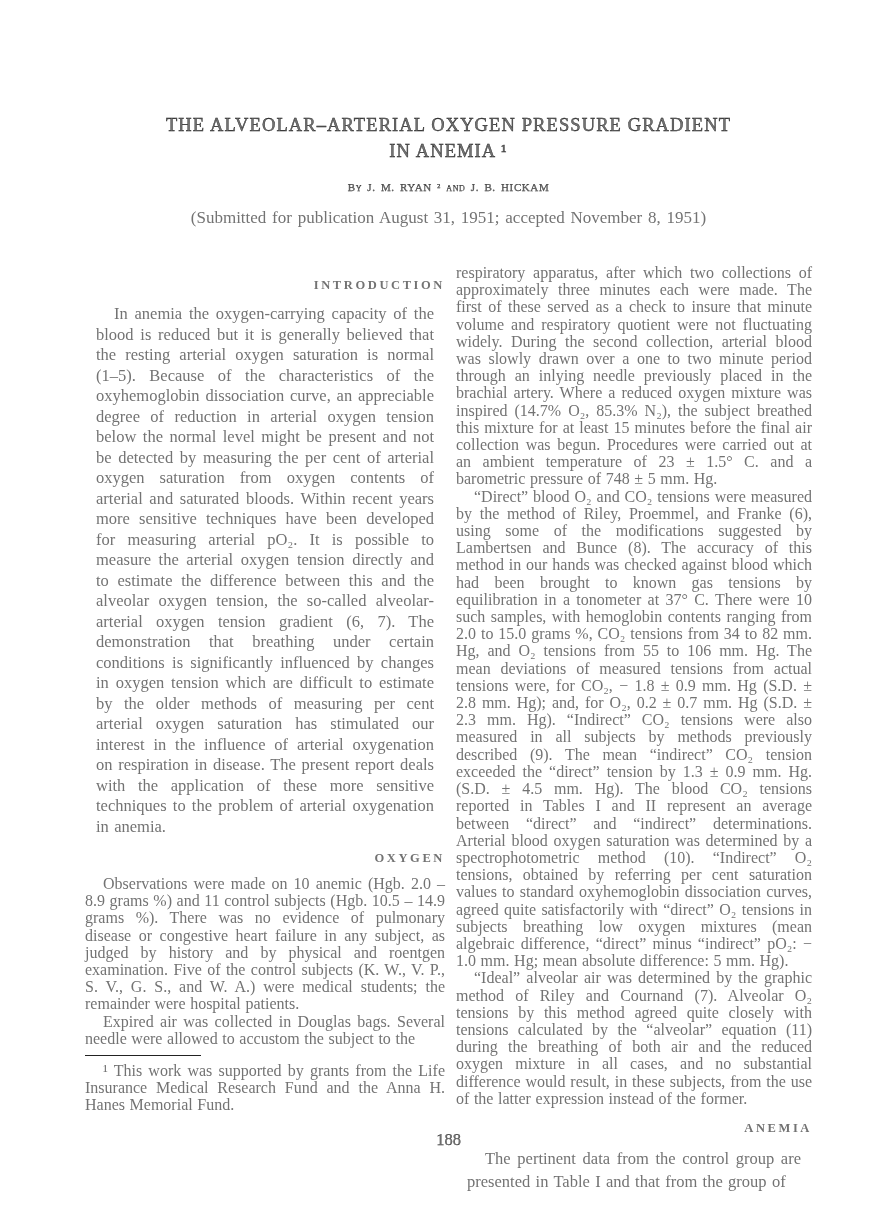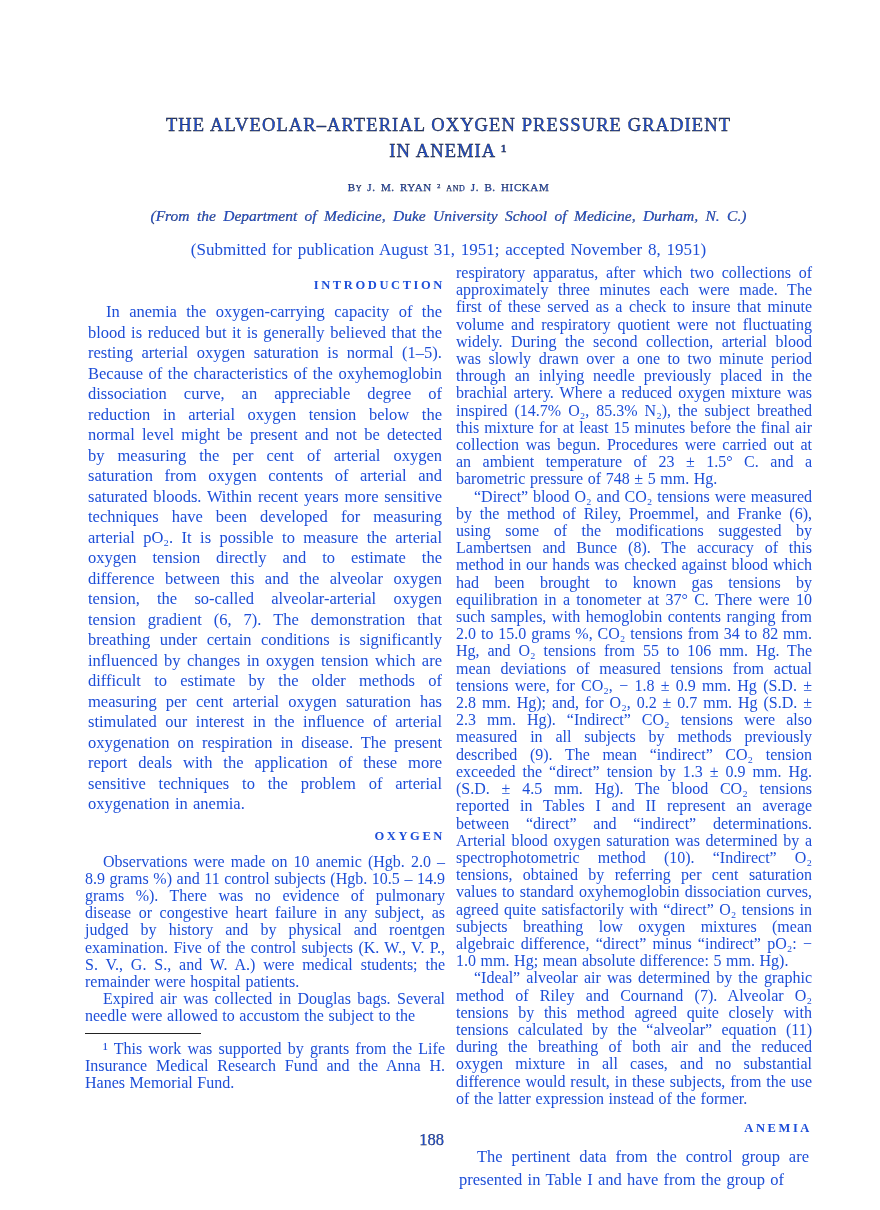--- a/index.html
+++ b/index.html
@@ -5,21 +5,21 @@
   html, body {
     margin: 0;
     padding: 0;
     background: #ffffff;
   }
   .page {
     position: relative;
     width: 880px;
     height: 1210px;
     background: #ffffff;
-    color: #1d4ed8;
+    color: #737373;
     font-family: "Liberation Serif", "DejaVu Serif", serif;
     overflow: hidden;
   }
   .article-header {
     position: absolute;
     top: 112px;
     left: 85px;
     width: 727px;
     text-align: center;
   }
@@ -61,21 +61,21 @@
   .sec-heading {
     margin: 0 0 9px;
     text-align: right;
     font-size: 12.5px;
     font-weight: bold;
     letter-spacing: 2.6px;
     line-height: 15px;
   }
   .sec-heading.mid { margin-top: 14px; }
   .body-lg {
-    margin: 3px;
+    margin: 11px;
     font-size: 16.5px;
     line-height: 20.5px;
     word-spacing: 1.2px;
   }
   .body-sm {
     margin: 0;
     font-size: 16px;
     line-height: 17.2px;
     word-spacing: 0.6px;
   }
@@ -83,55 +83,54 @@
   .fn-rule {
     width: 116px;
     height: 0;
     border-top: 1.6px solid #222222;
     margin: 8px 0 6px;
   }
   .results-p { line-height: 23px; }
   .page-number {
     position: absolute;
     top: 1130px;
-    left: 68px;
+    left: 85px;
     width: 727px;
     text-align: center;
     font-size: 16.5px;
     -webkit-text-stroke: 0.25px #1b1b1b;
   }
 </style>
 </head>
 <body>
 
 <div class="page">
 
   <header class="article-header">
     <h1 class="article-title">
       <span class="title-line">THE ALVEOLAR–ARTERIAL OXYGEN PRESSURE GRADIENT</span>
       <span class="title-line">IN ANEMIA ¹</span>
     </h1>
     <p class="byline">By J. M. RYAN ² and J. B. HICKAM</p>
-    <p class="affiliation">(From the Department of Medicine, Duke University School of Medicine, Durham, N. C.)</p>
     <p class="submitted">(Submitted for publication August 31, 1951; accepted November 8, 1951)</p>
   </header>
 
   <section class="col col-left">
     <h2 class="sec-heading">INTRODUCTION</h2>
     <p class="body-lg indent">In anemia the oxygen-carrying capacity of the blood is reduced but it is generally believed that the resting arterial oxygen saturation is normal (1–5). Because of the characteristics of the oxyhemoglobin dissociation curve, an appreciable degree of reduction in arterial oxygen tension below the normal level might be present and not be detected by measuring the per cent of arterial oxygen saturation from oxygen contents of arterial and saturated bloods. Within recent years more sensitive techniques have been developed for measuring arterial pO₂. It is possible to measure the arterial oxygen tension directly and to estimate the difference between this and the alveolar oxygen tension, the so-called alveolar-arterial oxygen tension gradient (6, 7). The demonstration that breathing under certain conditions is significantly influenced by changes in oxygen tension which are difficult to estimate by the older methods of measuring per cent arterial oxygen saturation has stimulated our interest in the influence of arterial oxygenation on respiration in disease. The present report deals with the application of these more sensitive techniques to the problem of arterial oxygenation in anemia.</p>
     <h2 class="sec-heading mid">OXYGEN</h2>
     <p class="body-sm indent">Observations were made on 10 anemic (Hgb. 2.0 – 8.9 grams %) and 11 control subjects (Hgb. 10.5 – 14.9 grams %). There was no evidence of pulmonary disease or congestive heart failure in any subject, as judged by history and by physical and roentgen examination. Five of the control subjects (K. W., V. P., S. V., G. S., and W. A.) were medical students; the remainder were hospital patients.</p>
     <p class="body-sm indent">Expired air was collected in Douglas bags. Several needle were allowed to accustom the subject to the</p>
     <div class="fn-rule"></div>
     <p class="body-sm indent">¹ This work was supported by grants from the Life Insurance Medical Research Fund and the Anna H. Hanes Memorial Fund.</p>
   </section>
 
   <section class="col col-right">
     <p class="body-sm">respiratory apparatus, after which two collections of approximately three minutes each were made. The first of these served as a check to insure that minute volume and respiratory quotient were not fluctuating widely. During the second collection, arterial blood was slowly drawn over a one to two minute period through an inlying needle previously placed in the brachial artery. Where a reduced oxygen mixture was inspired (14.7% O₂, 85.3% N₂), the subject breathed this mixture for at least 15 minutes before the final air collection was begun. Procedures were carried out at an ambient temperature of 23 ± 1.5° C. and a barometric pressure of 748 ± 5 mm. Hg.</p>
     <p class="body-sm indent">“Direct” blood O₂ and CO₂ tensions were measured by the method of Riley, Proemmel, and Franke (6), using some of the modifications suggested by Lambertsen and Bunce (8). The accuracy of this method in our hands was checked against blood which had been brought to known gas tensions by equilibration in a tonometer at 37° C. There were 10 such samples, with hemoglobin contents ranging from 2.0 to 15.0 grams %, CO₂ tensions from 34 to 82 mm. Hg, and O₂ tensions from 55 to 106 mm. Hg. The mean deviations of measured tensions from actual tensions were, for CO₂, − 1.8 ± 0.9 mm. Hg (S.D. ± 2.8 mm. Hg); and, for O₂, 0.2 ± 0.7 mm. Hg (S.D. ± 2.3 mm. Hg). “Indirect” CO₂ tensions were also measured in all subjects by methods previously described (9). The mean “indirect” CO₂ tension exceeded the “direct” tension by 1.3 ± 0.9 mm. Hg. (S.D. ± 4.5 mm. Hg). The blood CO₂ tensions reported in Tables I and II represent an average between “direct” and “indirect” determinations. Arterial blood oxygen saturation was determined by a spectrophotometric method (10). “Indirect” O₂ tensions, obtained by referring per cent saturation values to standard oxyhemoglobin dissociation curves, agreed quite satisfactorily with “direct” O₂ tensions in subjects breathing low oxygen mixtures (mean algebraic difference, “direct” minus “indirect” pO₂: − 1.0 mm. Hg; mean absolute difference: 5 mm. Hg).</p>
     <p class="body-sm indent">“Ideal” alveolar air was determined by the graphic method of Riley and Cournand (7). Alveolar O₂ tensions by this method agreed quite closely with tensions calculated by the “alveolar” equation (11) during the breathing of both air and the reduced oxygen mixture in all cases, and no substantial difference would result, in these subjects, from the use of the latter expression instead of the former.</p>
     <h2 class="sec-heading mid">ANEMIA</h2>
-    <p class="body-lg results-p indent">The pertinent data from the control group are presented in Table I and have from the group of</p>
+    <p class="body-lg results-p indent">The pertinent data from the control group are presented in Table I and that from the group of</p>
   </section>
 
   <div class="page-number">188</div>
 
 </div>
 
 </body></html>

